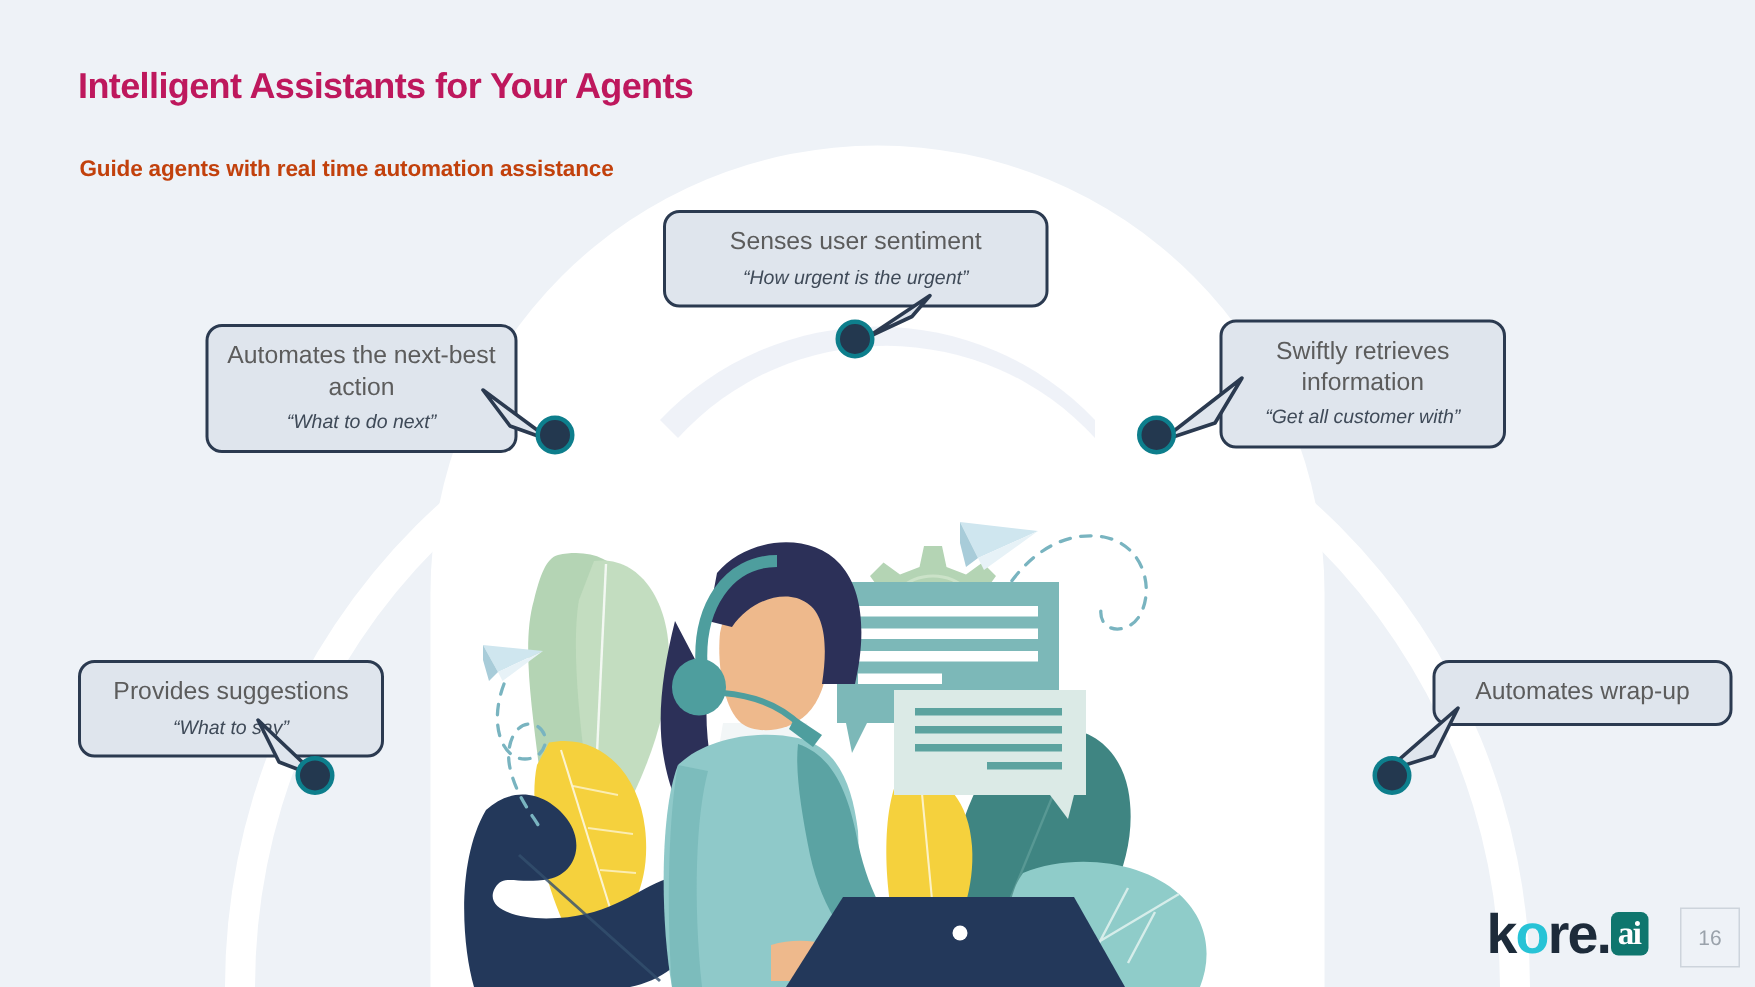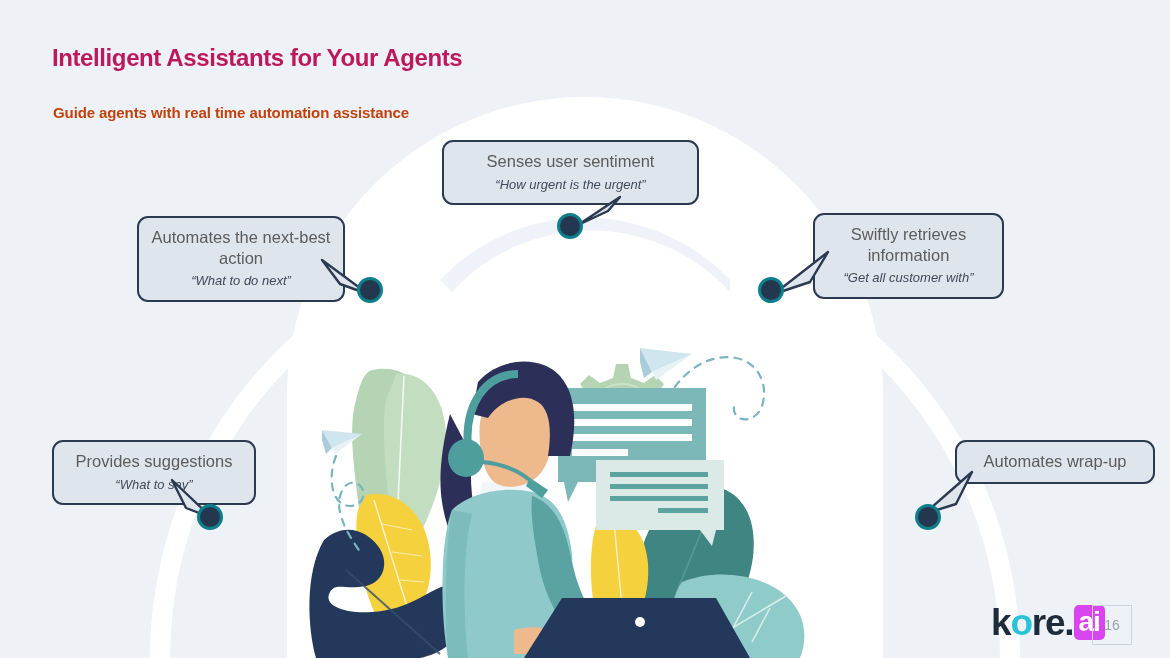--- a/index.html
+++ b/index.html
@@ -62,27 +62,27 @@
     position: absolute; left: 991px; top: 604px;
     display: flex; align-items: center;
   }
   #logo .word {
     font-size: 37px; font-weight: 700; letter-spacing: -1.2px;
     color: #1d2b3a; line-height: 1;
   }
   #logo .o { color: #27c3d6; }
   #logo .badge {
     margin-left: 1px;
-    background: #d946ef; color: #ffffff;
-    font-size: 28px; font-weight: 700; letter-spacing: -1px;
+    background: #0f766e; color: #ffffff;
+    font-size: 22px; font-weight: 700; letter-spacing: -1px;
     border-radius: 5px;
-    padding: 3px 5px 4px 4px; line-height: 1;
+    padding: 3px 5px 4px 4px; line-height: 1; font-family: Liberation Serif, serif;
   }
   #pagenum {
-    position: absolute; left: 1092px; top: 605px;
+    position: absolute; left: 1120px; top: 605px;
     width: 40px; height: 40px;
     border: 1px solid #cdd4dc;
     display: flex; align-items: center; justify-content: center;
     font-size: 14px; color: #9aa2ab;
   }
 </style>
 </head>
 <body>
 
 <div id="slide">

